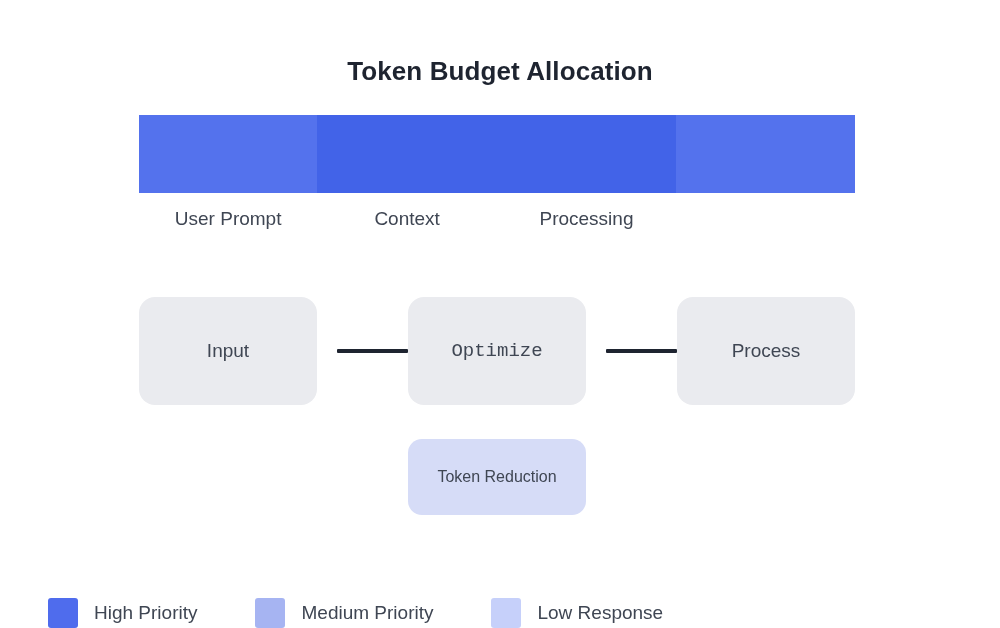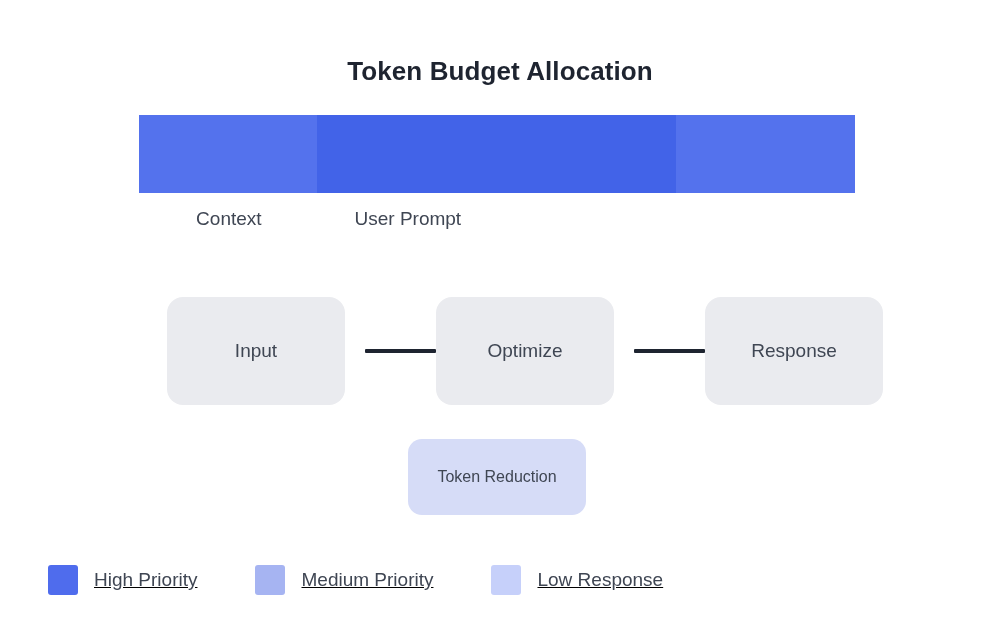--- a/index.html
+++ b/index.html
@@ -60,21 +60,20 @@
     white-space: nowrap;
   }
 
   
   .flow-row {
     position: absolute;
     left: 139px;
     top: 297px;
     width: 716px;
     height: 108px;
-    margin-left: 28px;
   }
   .flow-node {
     position: absolute;
     top: 0;
     width: 178px;
     height: 108px;
     border-radius: 16px;
     background: #eaebef;
     display: flex;
     align-items: center;
@@ -111,25 +110,24 @@
     justify-content: center;
     font-size: 16px;
     color: #3f4653;
     box-sizing: border-box;
   }
 
   
   .legend {
     position: absolute;
     left: 48px;
-    top: 565px;
+    top: 596px;
     height: 32px;
     display: flex;
-    align-items: flex-start;
-    text-decoration: underline;
+    align-items: flex-end;
   }
   .legend-item {
     display: flex;
     align-items: center;
     margin-right: 58px;
   }
   .legend-swatch {
     width: 30px;
     height: 30px;
     border-radius: 3px;
@@ -148,30 +146,31 @@
 <div class="chart-title" style="color: rgb(30, 36, 48);">Token Budget Allocation</div>
 
 <div class="bar-wrap">
   <div class="bar-seg" style="width: 24.9%; background: rgb(84, 114, 237);"></div>
   <div class="bar-seg" style="width: 25.1%; background: rgb(66, 99, 232);"></div>
   <div class="bar-seg" style="width: 25%; background: rgb(66, 99, 232);"></div>
   <div class="bar-seg" style="width: 25%; background: rgb(84, 114, 237);"></div>
 </div>
 
 <div class="bar-labels">
+  <div class="bar-label" style="width: 24.9%;">User Prompt</div>
   <div class="bar-label" style="width: 25.1%;">Context</div>
-  <div class="bar-label" style="width: 24.9%;">User Prompt</div>
+  <div class="bar-label" style="width: 25%;">Processing</div>
 </div>
 
 <div class="flow-row">
   <div class="flow-node n0" style="background: rgb(234, 235, 239);">Input</div>
   <div class="flow-link l0" style="background: rgb(30, 36, 48);"></div>
-  <div class="flow-node n1" style="background: rgb(234, 235, 239);">Optimize</div>
+  <div class="flow-node n1" style="background: rgb(234, 235, 239); font-family: Liberation Mono, monospace;">Optimize</div>
   <div class="flow-link l1" style="background: rgb(30, 36, 48);"></div>
-  <div class="flow-node n2" style="background: rgb(234, 235, 239);">Response</div>
+  <div class="flow-node n2" style="background: rgb(234, 235, 239);">Process</div>
 </div>
 
 <div class="sub-node" style="background: rgb(214, 220, 247);">Token Reduction</div>
 
 <div class="legend">
   <div class="legend-item">
     <span class="legend-swatch" style="background: rgb(79, 108, 237);"></span>
     <span class="legend-label">High Priority</span>
   </div>
   <div class="legend-item">

